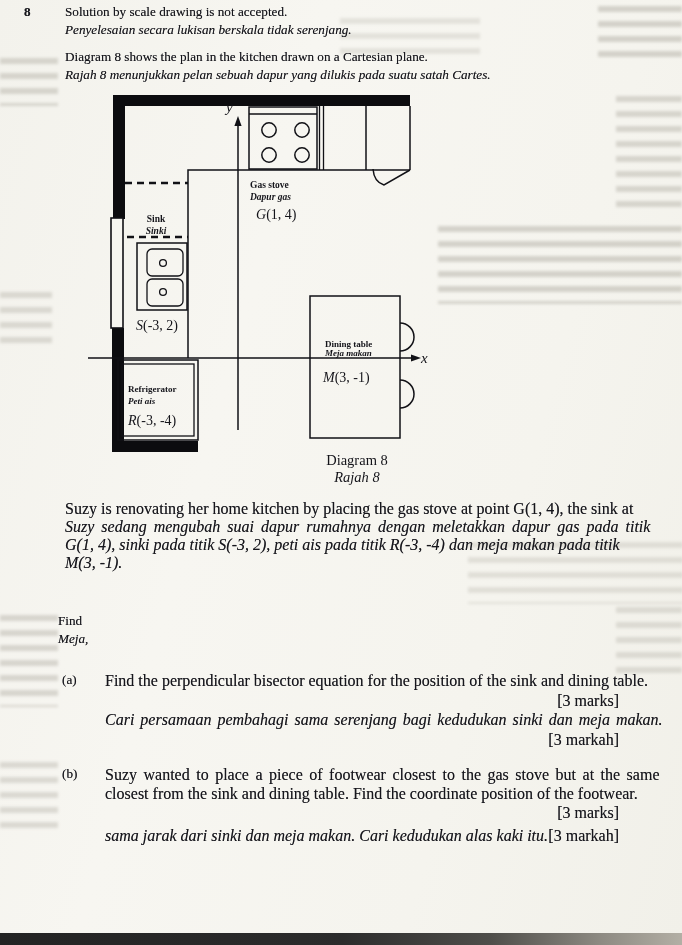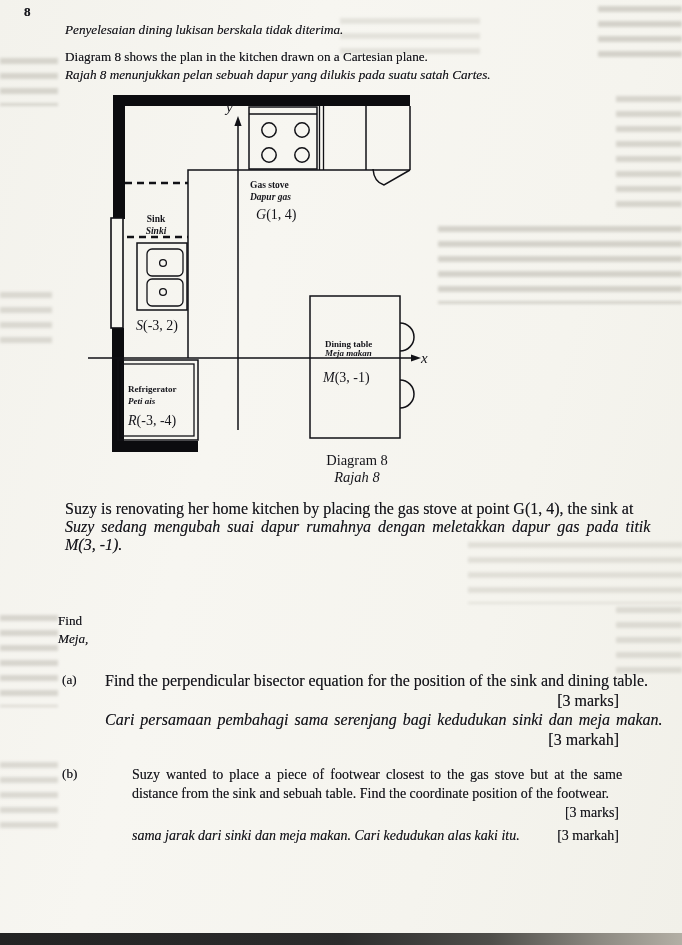--- a/index.html
+++ b/index.html
@@ -10,21 +10,21 @@
     color:#16161c;
   }
   .txt{position:absolute;font-size:13.2px;line-height:18px;white-space:nowrap;
        text-shadow:0 0 .4px rgba(22,22,30,.55);}
   .it{font-style:italic;}
   .bold{font-weight:bold;}
   .ghost{position:absolute;filter:blur(1.7px);
     background:repeating-linear-gradient(to bottom,rgba(124,119,106,.55) 0 6px,rgba(124,119,106,0) 6px 15px);}
   .block{position:absolute;}
   .row{line-height:19.5px;white-space:nowrap;text-shadow:0 0 .4px rgba(22,22,30,.55);font-size:16px;}
-  .rowb{line-height:19px;white-space:nowrap;text-shadow:0 0 .4px rgba(22,22,30,.55);font-size:14px;margin-left:27px;}
+  .rowb{line-height:19px;white-space:nowrap;text-shadow:0 0 .4px rgba(22,22,30,.55);font-size:16px;}
   .marks{text-align:right;}
   .flexrow{display:flex;justify-content:space-between;}
   
   svg text{fill:#14141a;}
   .d9{font:600 9.5px "Liberation Serif",serif;}
   .d9i{font:italic 600 9.5px "Liberation Serif",serif;}
   .d8{font:600 9px "Liberation Serif",serif;}
   .d8i{font:italic 600 9px "Liberation Serif",serif;}
   .pt{font:14px "Liberation Serif",serif;}
   .pti{font:italic 14px "Liberation Serif",serif;}
@@ -47,21 +47,22 @@
   <div class="ghost" style="left:616px;top:96px;width:66px;height:115px;opacity:.45;"></div>
   <div class="ghost" style="left:438px;top:226px;width:244px;height:78px;opacity:.5;"></div>
   <div class="ghost" style="left:0;top:58px;width:58px;height:48px;opacity:.45;"></div>
   <div class="ghost" style="left:0;top:292px;width:52px;height:60px;opacity:.4;"></div>
   <div class="ghost" style="left:0;top:615px;width:58px;height:92px;opacity:.45;"></div>
   <div class="ghost" style="left:468px;top:542px;width:215px;height:62px;opacity:.3;"></div>
   <div class="ghost" style="left:616px;top:607px;width:66px;height:75px;opacity:.35;"></div>
   <div class="ghost" style="left:0;top:762px;width:58px;height:75px;opacity:.4;"></div>
 
   <div class="txt bold" style="left:24px;top:3px;">8</div>
-  <div class="txt it" style="left:65px;top:21px;">Penyelesaian dining lukisan berskala tidak diterima.</div>
+  <div class="txt" style="left:65px;top:3px;">Solution by scale drawing is not accepted.</div>
+  <div class="txt it" style="left:65px;top:21px;">Penyelesaian secara lukisan berskala tidak serenjang.</div>
   <div class="txt" style="left:65px;top:48px;">Diagram 8 shows the plan in the kitchen drawn on a Cartesian plane.</div>
   <div class="txt it" style="left:65px;top:66px;font-style:italic;">Rajah 8 menunjukkan pelan sebuah dapur yang dilukis pada suatu satah Cartes.</div>
 
   <svg style="position:absolute;left:85px;top:92px;" width="350" height="400" viewBox="0 0 350 400">
 
     <rect class="wall" x="30" y="3" width="295" height="11"></rect>
     <rect class="wall" x="28" y="3" width="12" height="124"></rect>
     <rect class="wall" x="27" y="236" width="12" height="124"></rect>
     <rect class="wall" x="27" y="349" width="86" height="11"></rect>
 
@@ -132,38 +133,39 @@
     <text class="d9i" x="165" y="108">Dapur gas</text>
     <text class="pt" x="171" y="127"><tspan class="pti">G</tspan><tspan>(1, 4)</tspan></text>
 
     <text class="cap" x="272" y="373" text-anchor="middle">Diagram 8</text>
     <text class="capi" x="272" y="390" text-anchor="middle">Rajah 8</text>
   </svg>
 
   <div class="block" style="left:65px;top:500px;width:556px;">
     <div class="row" style="line-height:18px;">Suzy is renovating her home kitchen by placing the gas stove at point G(1, 4), the sink at</div>
     <div class="row it" style="line-height:18px;word-spacing:3px;">Suzy sedang mengubah suai dapur rumahnya dengan meletakkan dapur gas pada titik</div>
+    <div class="row it" style="line-height:18px;">G(1, 4), sinki pada titik S(-3, 2), peti ais pada titik R(-3, -4) dan meja makan pada titik</div>
     <div class="row it" style="line-height:18px;">M(3, -1).</div>
   </div>
 
   <div class="txt" style="left:58px;top:612px;">Find</div>
   <div class="txt it" style="left:58px;top:630px;">Meja,</div>
 
   <div class="txt" style="left:62px;top:671px;">(a)</div>
   <div class="block" style="left:105px;top:671px;width:514px;">
     <div class="row">Find the perpendicular bisector equation for the position of the sink and dining table.</div>
     <div class="row marks">[3 marks]</div>
     <div class="row it" style="word-spacing:2px;text-align:center;">Cari persamaan pembahagi sama serenjang bagi kedudukan sinki dan meja makan.</div>
     <div class="row marks">[3 markah]</div>
   </div>
 
   <div class="txt" style="left:62px;top:765px;">(b)</div>
   <div class="block" style="left:105px;top:765px;width:514px;">
     <div class="rowb" style="word-spacing:2.5px;">Suzy wanted to place a piece of footwear closest to the gas stove but at the same</div>
-    <div class="rowb">distance from the sink and sebuah table. Find the coordinate position of the footwear.</div>
+    <div class="rowb">closest from the sink and dining table. Find the coordinate position of the footwear.</div>
     <div class="rowb marks">[3 marks]</div>
     <div class="rowb flexrow" style="margin-top:4px;">
       <span class="it">sama jarak dari sinki dan meja makan. Cari kedudukan alas kaki itu.</span>
       <span>[3 markah]</span>
     </div>
   </div>
 
   <div id="bottom-bar"></div>
 </div>
 

